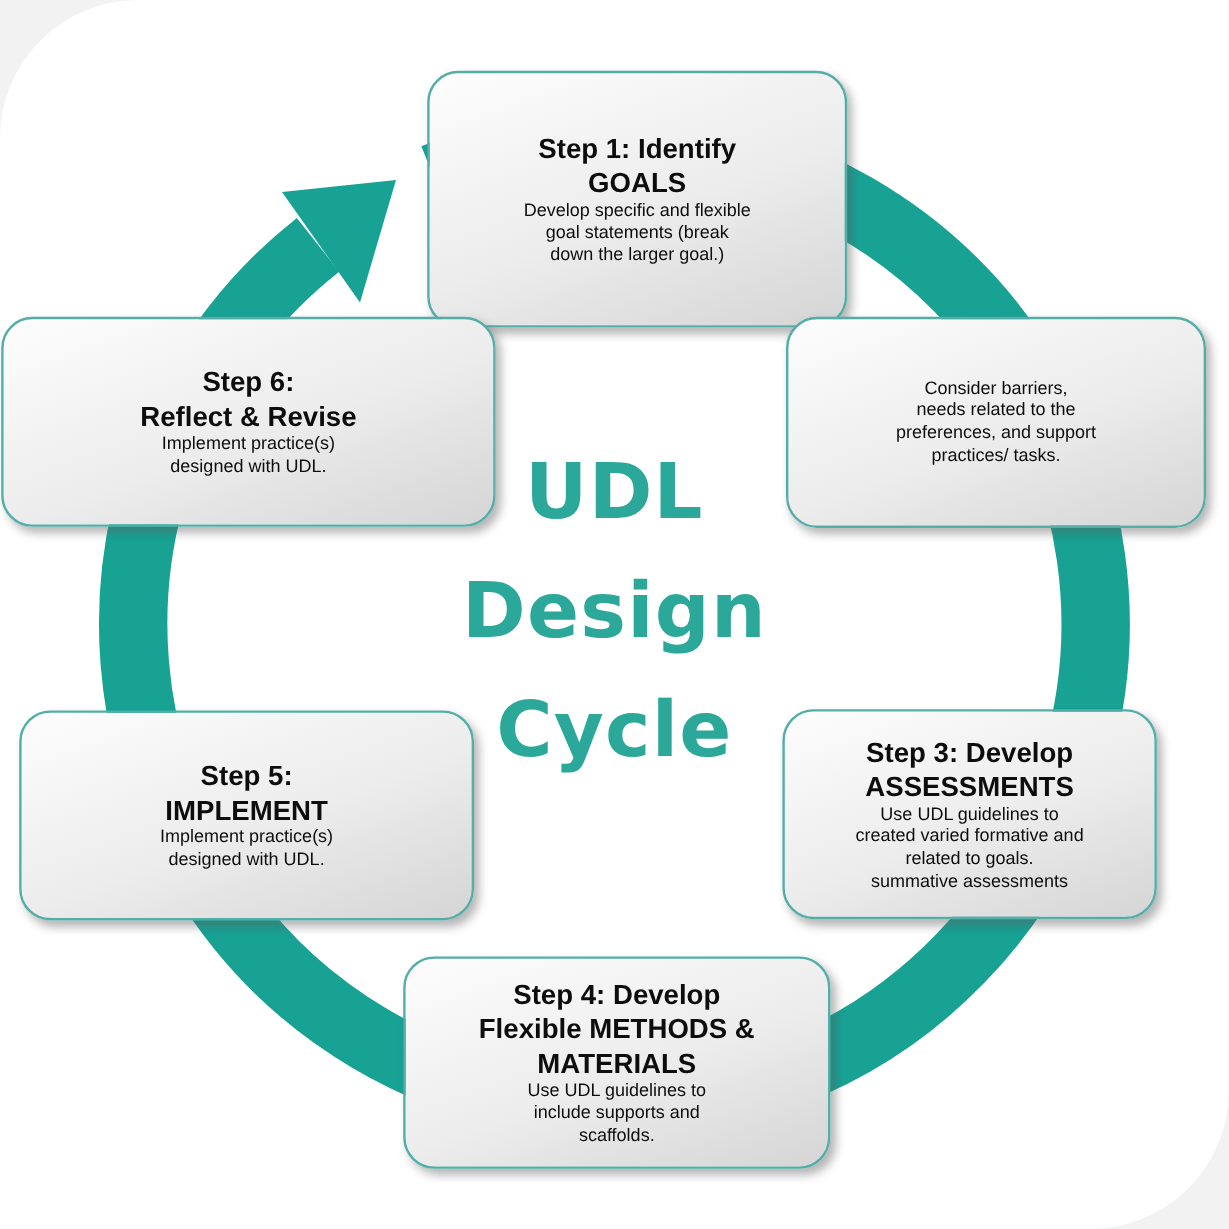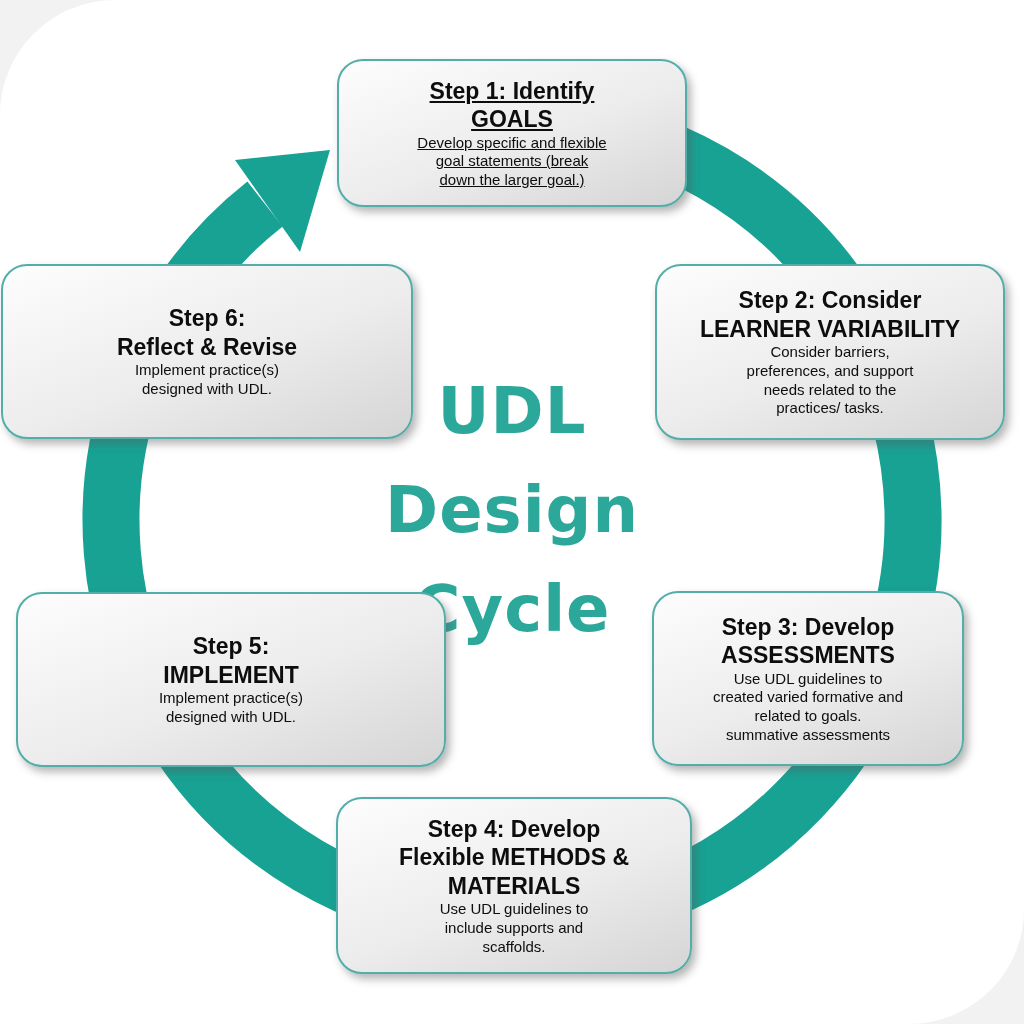--- a/index.html
+++ b/index.html
@@ -37,25 +37,25 @@
     font-weight: bold;
     font-size: 23px;
     line-height: 1.24;
     white-space: nowrap;
   }
   .step-body div {
     font-size: 15px;
     line-height: 1.24;
     white-space: nowrap;
   }
-  .box1 { left: 337px; top: 59px;  width: 350px; height: 148px; text-decoration: underline; }
+  .box1 { left: 356px; top: 59px;  width: 350px; height: 214px; }
   .box2 { left: 655px; top: 264px; width: 350px; height: 176px; }
   .box3 { left: 652px; top: 591px; width: 312px; height: 175px; }
   .box4 { left: 336px; top: 797px; width: 356px; height: 177px; }
-  .box5 { left: 16px;  top: 592px; width: 430px; height: 175px; text-align: center; }
+  .box5 { left: 16px;  top: 592px; width: 379px; height: 175px; text-align: center; }
   .box6 { left: 1px;  top: 264px; width: 412px; height: 175px; }
   .center-title {
     position: absolute; z-index: 1;
     left: 337px; top: 362px; width: 350px;
     text-align: center;
     color: var(--title, #2ca89b);
     font-family: "DejaVu Sans", sans-serif;
     font-weight: bold;
     font-size: 64px;
     line-height: 1.55;
@@ -85,28 +85,24 @@
       <div>GOALS</div>
     </div>
     <div class="step-body">
       <div>Develop specific and flexible</div>
       <div>goal statements (break</div>
       <div>down the larger goal.)</div>
     </div>
   </div>
 
   <div class="step-box box2">
-    <div class="step-heading">
-      <div>Step 2: Consider</div>
-      <div>LEARNER VARIABILITY</div>
-    </div>
     <div class="step-body">
       <div>Consider barriers,</div>
+      <div>needs related to the</div>
       <div>preferences, and support</div>
-      <div>needs related to the</div>
       <div>practices/ tasks.</div>
     </div>
   </div>
 
   <div class="step-box box3">
     <div class="step-heading">
       <div>Step 3: Develop</div>
       <div>ASSESSMENTS</div>
     </div>
     <div class="step-body">

